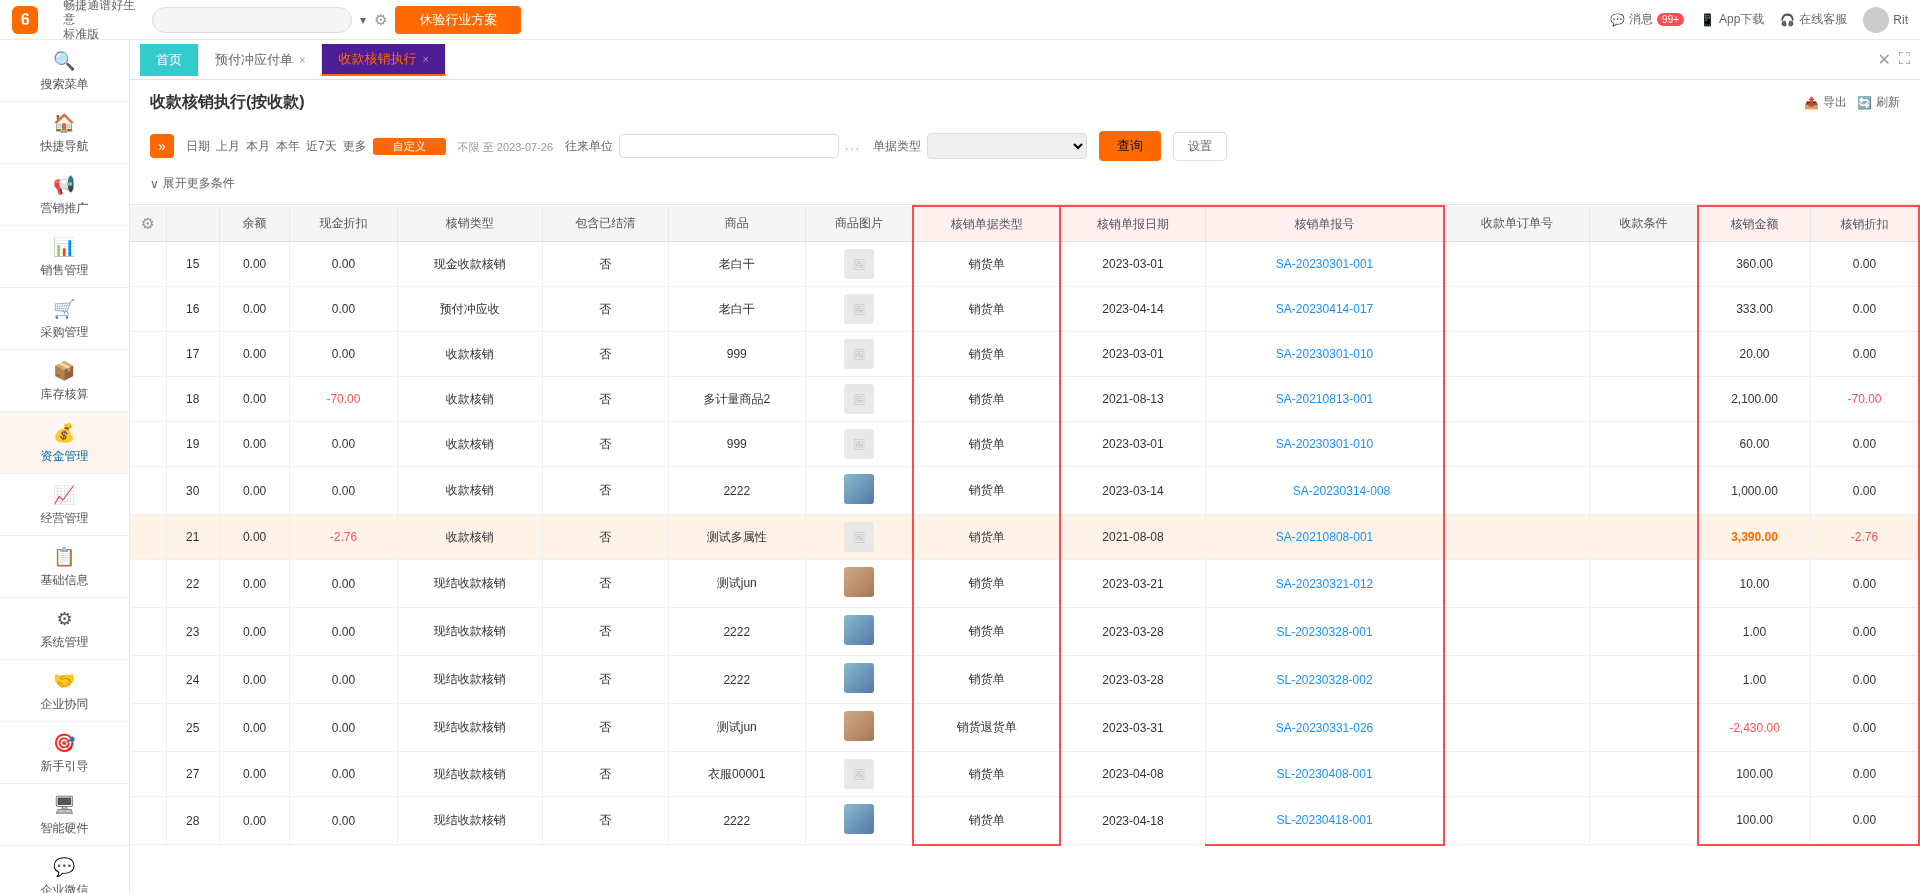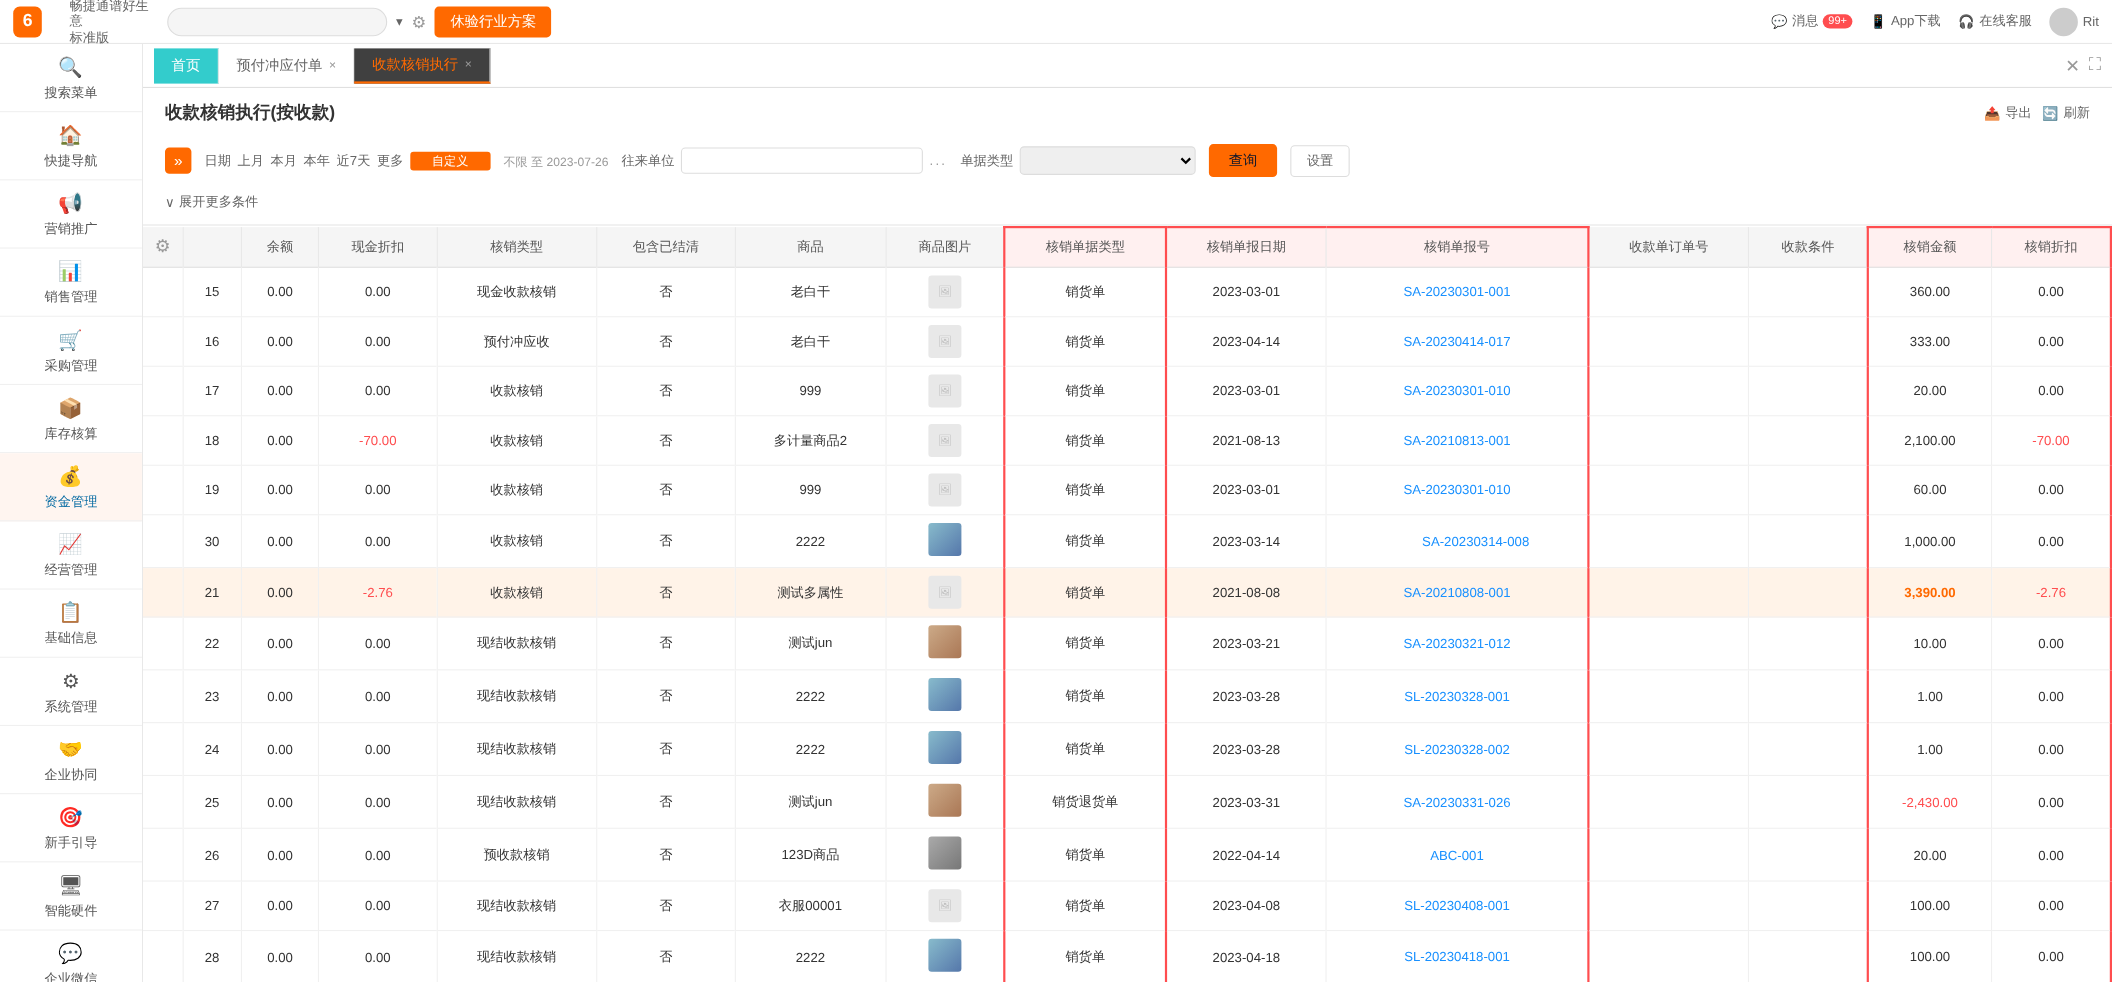--- a/index.html
+++ b/index.html
@@ -48,21 +48,21 @@
     .top-dropdown-btn {
       display: flex; align-items: center; gap: 4px;
       font-size: 12px; color: #666; cursor: pointer;
     }
     .gear-icon { color: #999; font-size: 15px; }
     .solution-btn {
       background: #ff6900;
       color: white;
       border: none;
       border-radius: 4px;
-      padding: 5px 14px;
+      padding: 5px 24px;
       font-size: 13px;
       cursor: pointer;
     }
     .top-right-actions {
       display: flex; align-items: center; gap: 16px; margin-left: auto;
     }
     .top-action-item {
       display: flex; align-items: center; gap: 4px;
       font-size: 12px; color: #666; cursor: pointer;
     }
@@ -134,21 +134,21 @@
       align-items: center;
       padding: 0 16px;
       height: 32px;
       font-size: 13px;
       cursor: pointer;
       color: #666;
       border-right: 1px solid #e8e8e8;
       gap: 6px;
     }
     .tab-item.home { color: #fff; background: #3cc; }
-    .tab-item.active { color: #ff6900; border-bottom: 2px solid #ff6900; background: #404040; }
+    .tab-item.active { color: #ff6900; border-bottom: 2px solid #ff6900; background: #4c1d95; }
     .tab-item .close-tab { font-size: 11px; color: #999; cursor: pointer; }
     .tab-spacer { flex: 1; }
     .tab-window-btns { display: flex; gap: 8px; color: #999; cursor: pointer; font-size: 16px; }
 
     
     .page-area {
       flex: 1;
       overflow: hidden;
       display: flex;
       flex-direction: column;
@@ -688,37 +688,20 @@
     <td style="border-left:2px solid #ff4d4f;border-right:2px solid #ff4d4f;">销货退货单</td>
     <td>2023-03-31</td>
     <td style="border-right:2px solid #ff4d4f;"><a class="link-cell">SA-20230331-026</a></td>
     <td></td>
     <td></td>
     <td style="border-left:2px solid #ff4d4f;"><span class="red-text">-2,430.00</span></td>
     <td style="border-right:2px solid #ff4d4f;"><span class="">0.00</span></td>
   </tr>
               <tr>
     <td></td>
-    <td>26</td>
-    <td>0.00</td>
-    <td class="">0.00</td>
-    <td>预收款核销</td>
-    <td>否</td>
-    <td>123D商品</td>
-    <td><div style="width:30px;height:30px;background:linear-gradient(135deg,#aaa,#777);border-radius:3px;display:inline-block;"></div></td>
-    <td style="border-left:2px solid #ff4d4f;border-right:2px solid #ff4d4f;">销货单</td>
-    <td>2022-04-14</td>
-    <td style="border-right:2px solid #ff4d4f;"><a class="link-cell">ABC-001</a></td>
-    <td></td>
-    <td></td>
-    <td style="border-left:2px solid #ff4d4f;"><span class="">20.00</span></td>
-    <td style="border-right:2px solid #ff4d4f;"><span class="">0.00</span></td>
-  </tr>
-              <tr>
-    <td></td>
     <td>27</td>
     <td>0.00</td>
     <td class="">0.00</td>
     <td>现结收款核销</td>
     <td>否</td>
     <td>衣服00001</td>
     <td><div class="img-placeholder">🖼</div></td>
     <td style="border-left:2px solid #ff4d4f;border-right:2px solid #ff4d4f;">销货单</td>
     <td>2023-04-08</td>
     <td style="border-right:2px solid #ff4d4f;"><a class="link-cell">SL-20230408-001</a></td>

